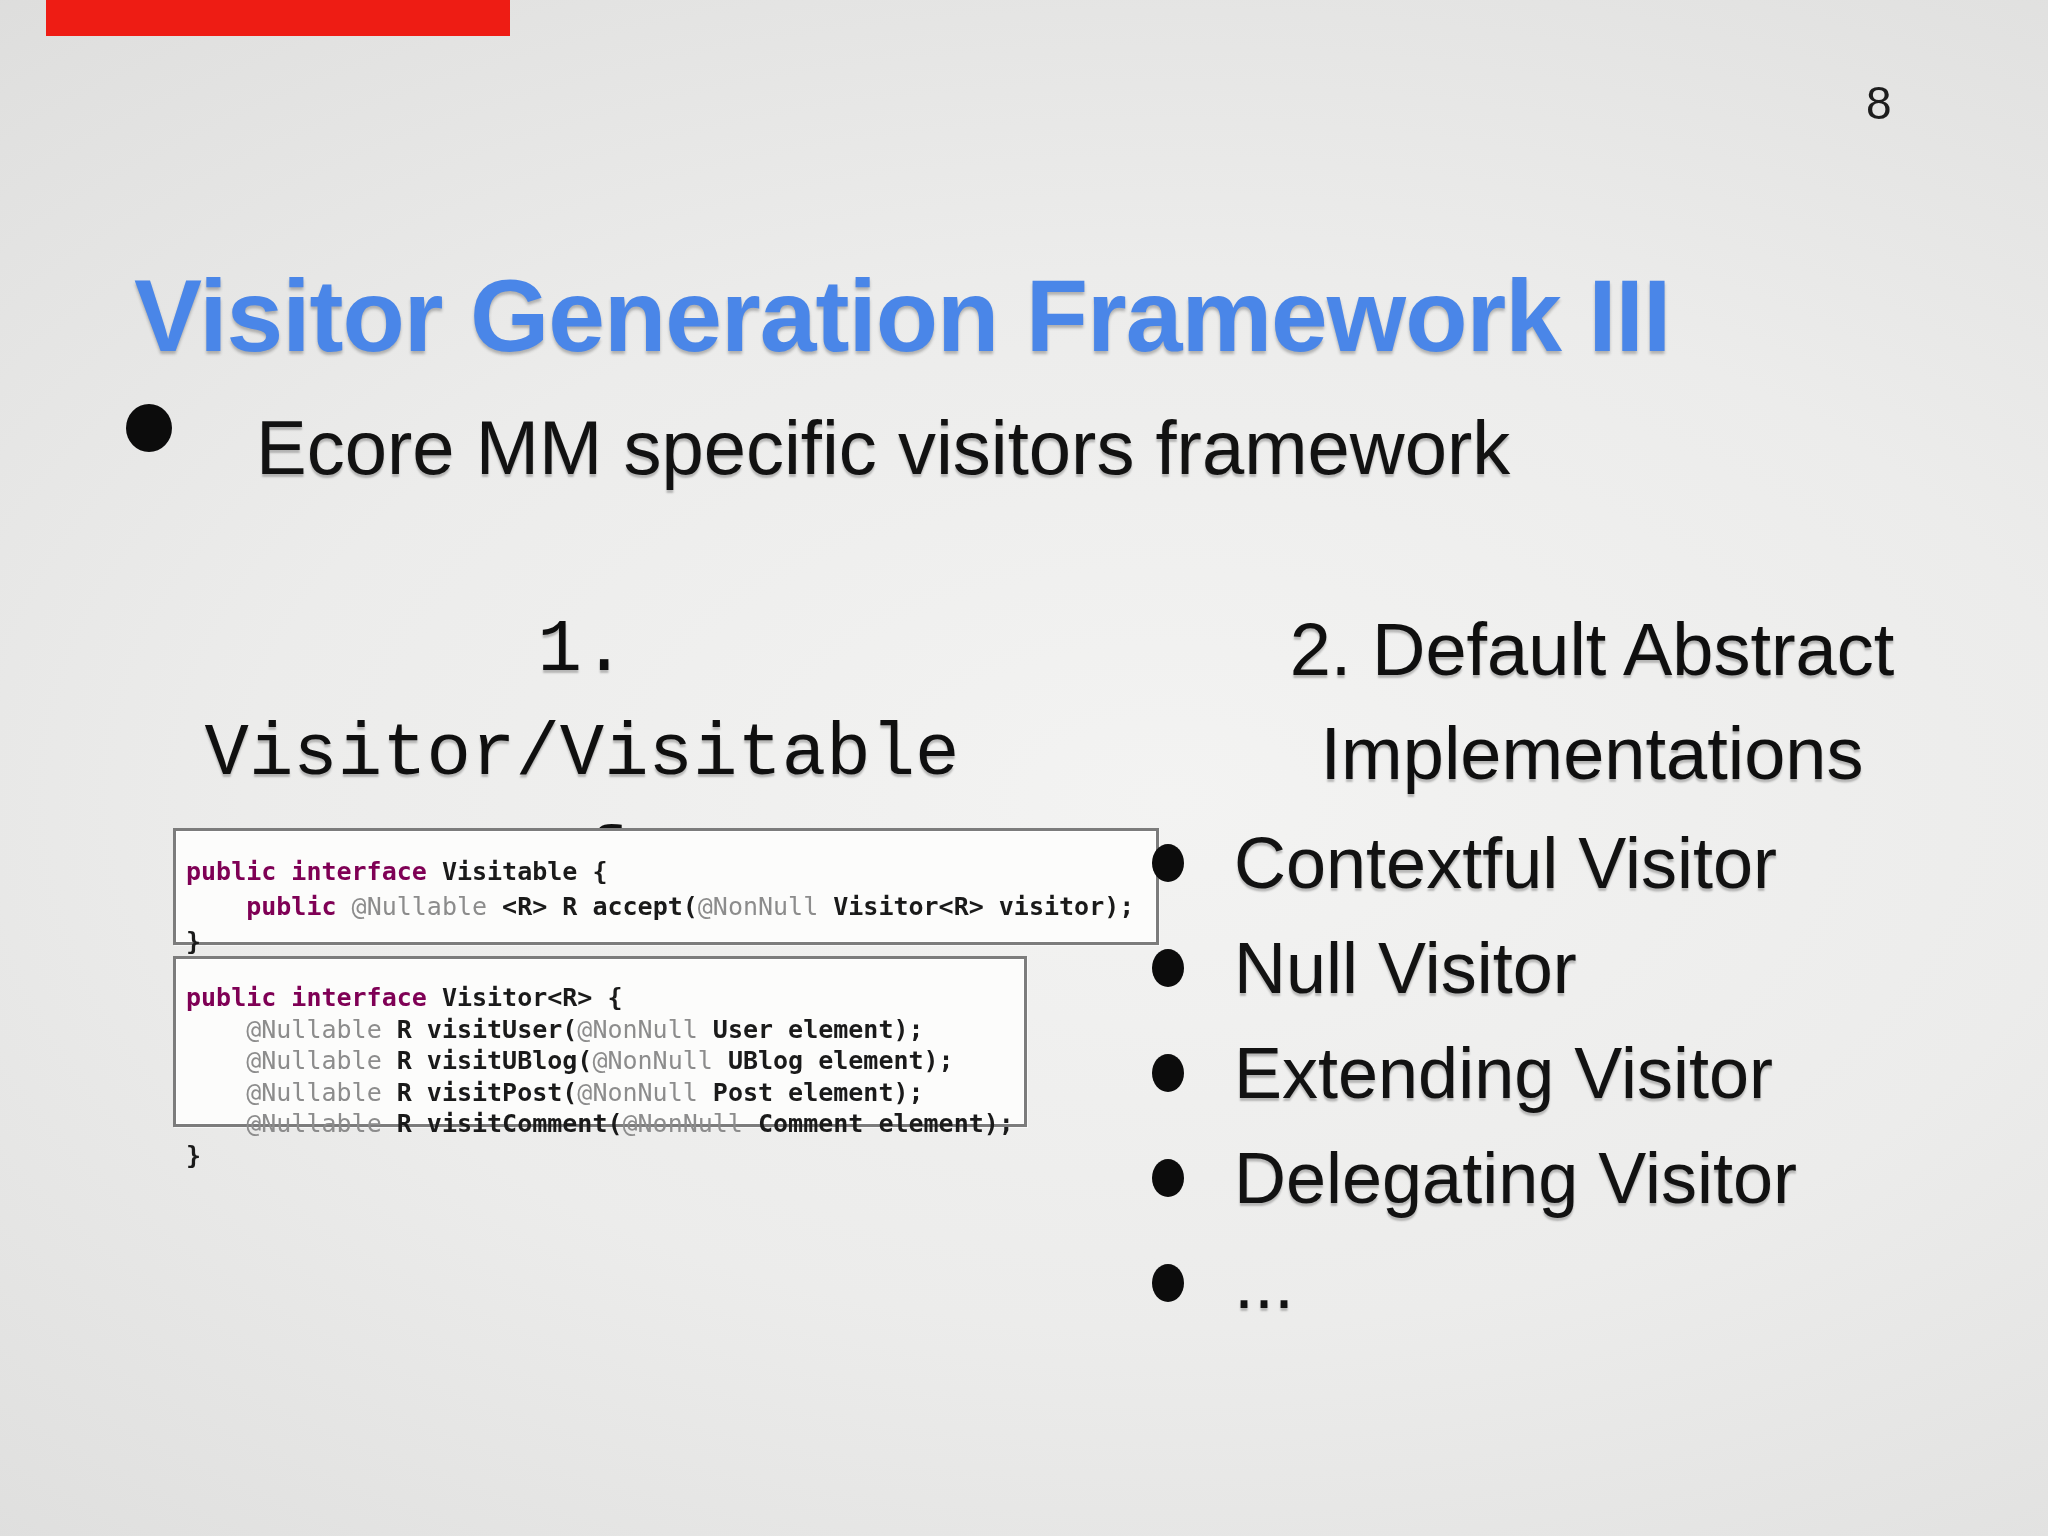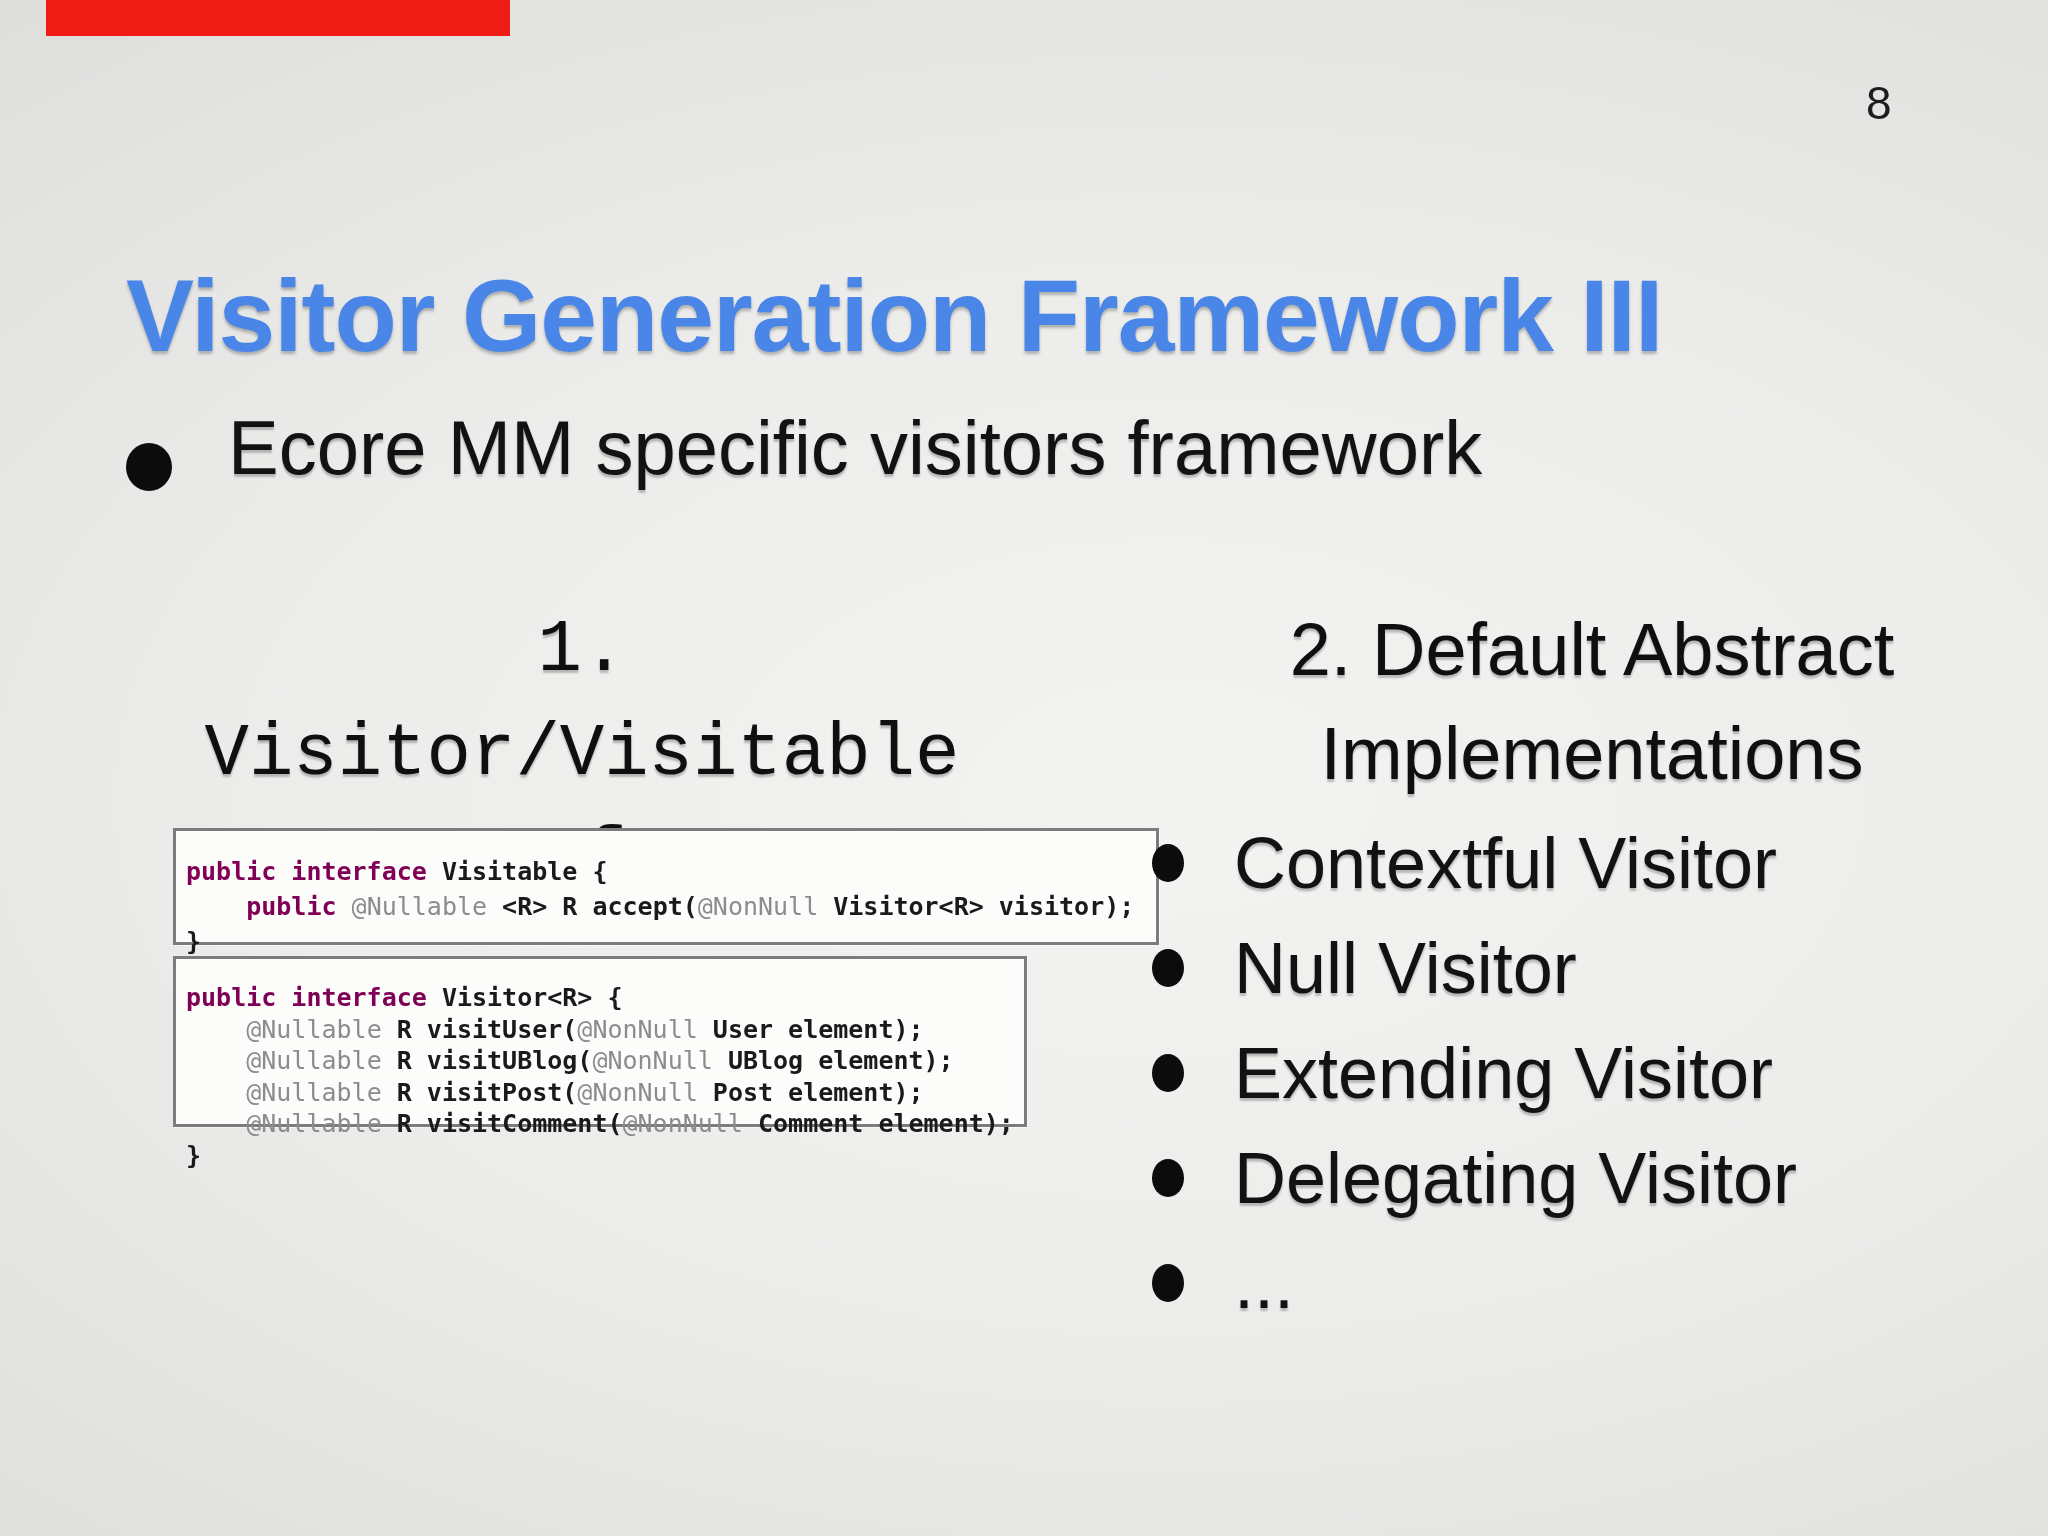--- a/index.html
+++ b/index.html
@@ -25,21 +25,21 @@
   .title{
     position:absolute;left:126px;top:190px;width:1800px;
     font-size:102px;font-weight:700;letter-spacing:-1px;
     color:#4a86e8;
     text-shadow:0 3px 3px rgba(40,40,40,.30);
     white-space:nowrap;
   }
   
   .main-bullet{
     position:absolute;left:126px;top:404px;
-    display:flex;align-items:flex-end;
+    display:flex;align-items:flex-start;gap:28px;
   }
   .main-bullet .dot{
     width:46px;height:48px;border-radius:50%;
     background:#0c0c0c;flex:0 0 auto;
   }
   .main-bullet .text{
     margin-left:56px;
     font-size:76px;color:#121212;
     text-shadow:0 3px 2px rgba(40,40,40,.28);
     white-space:nowrap;
@@ -92,21 +92,21 @@
 </style>
 </head>
 <body>
 
 <div class="slide">
 
   <div class="red-bar" style="background: rgb(238, 28, 20);"></div>
 
   <div class="page-number">8</div>
 
-  <h1 class="title" style="color: rgb(74, 134, 232);">Visitor Generation Framework III</h1>
+  <h1 class="title" style="color: rgb(74, 134, 232); margin-left: 8px;">Visitor Generation Framework III</h1>
 
   <div class="main-bullet">
     <span class="dot"></span>
     <span class="text">Ecore MM specific visitors framework</span>
   </div>
 
   <div class="col-heading left">
     <div>1. Visitor/Visitable</div>
     <div>Interfaces</div>
   </div>

